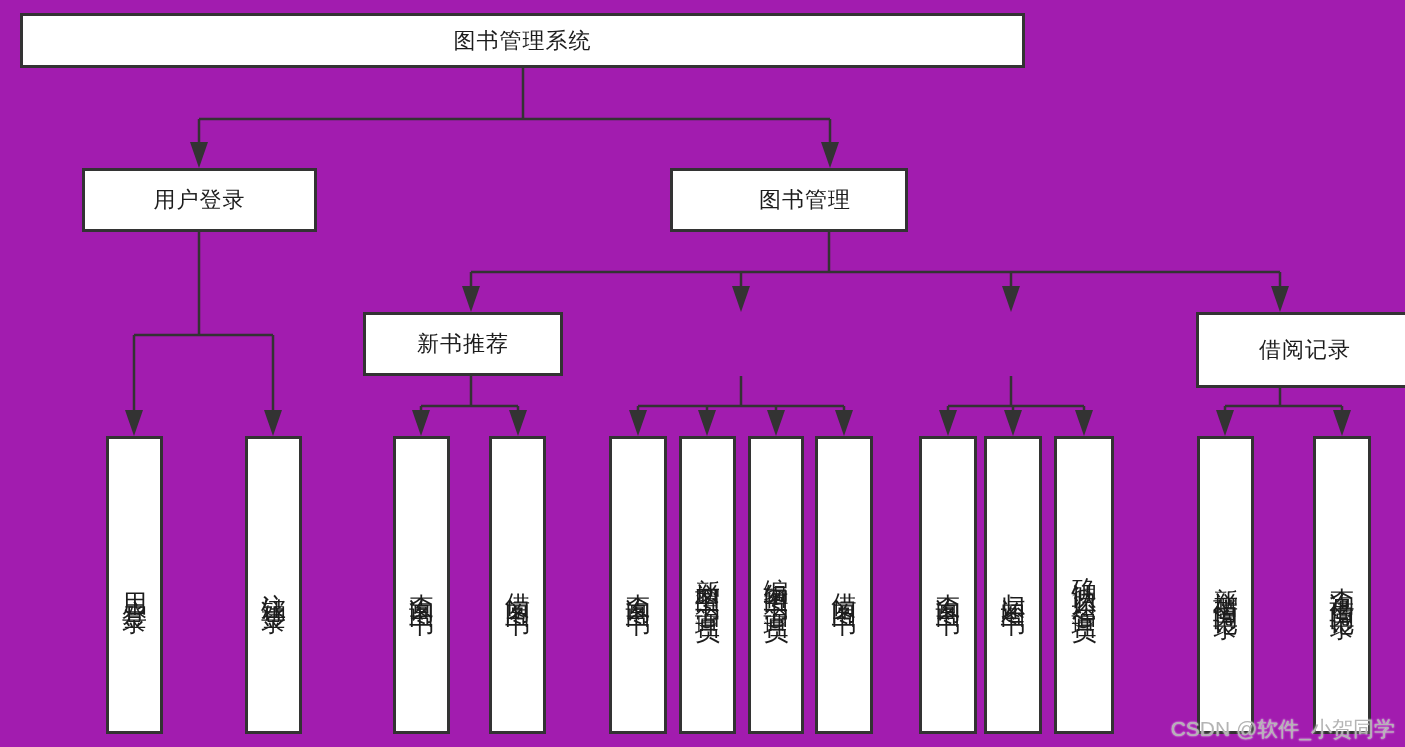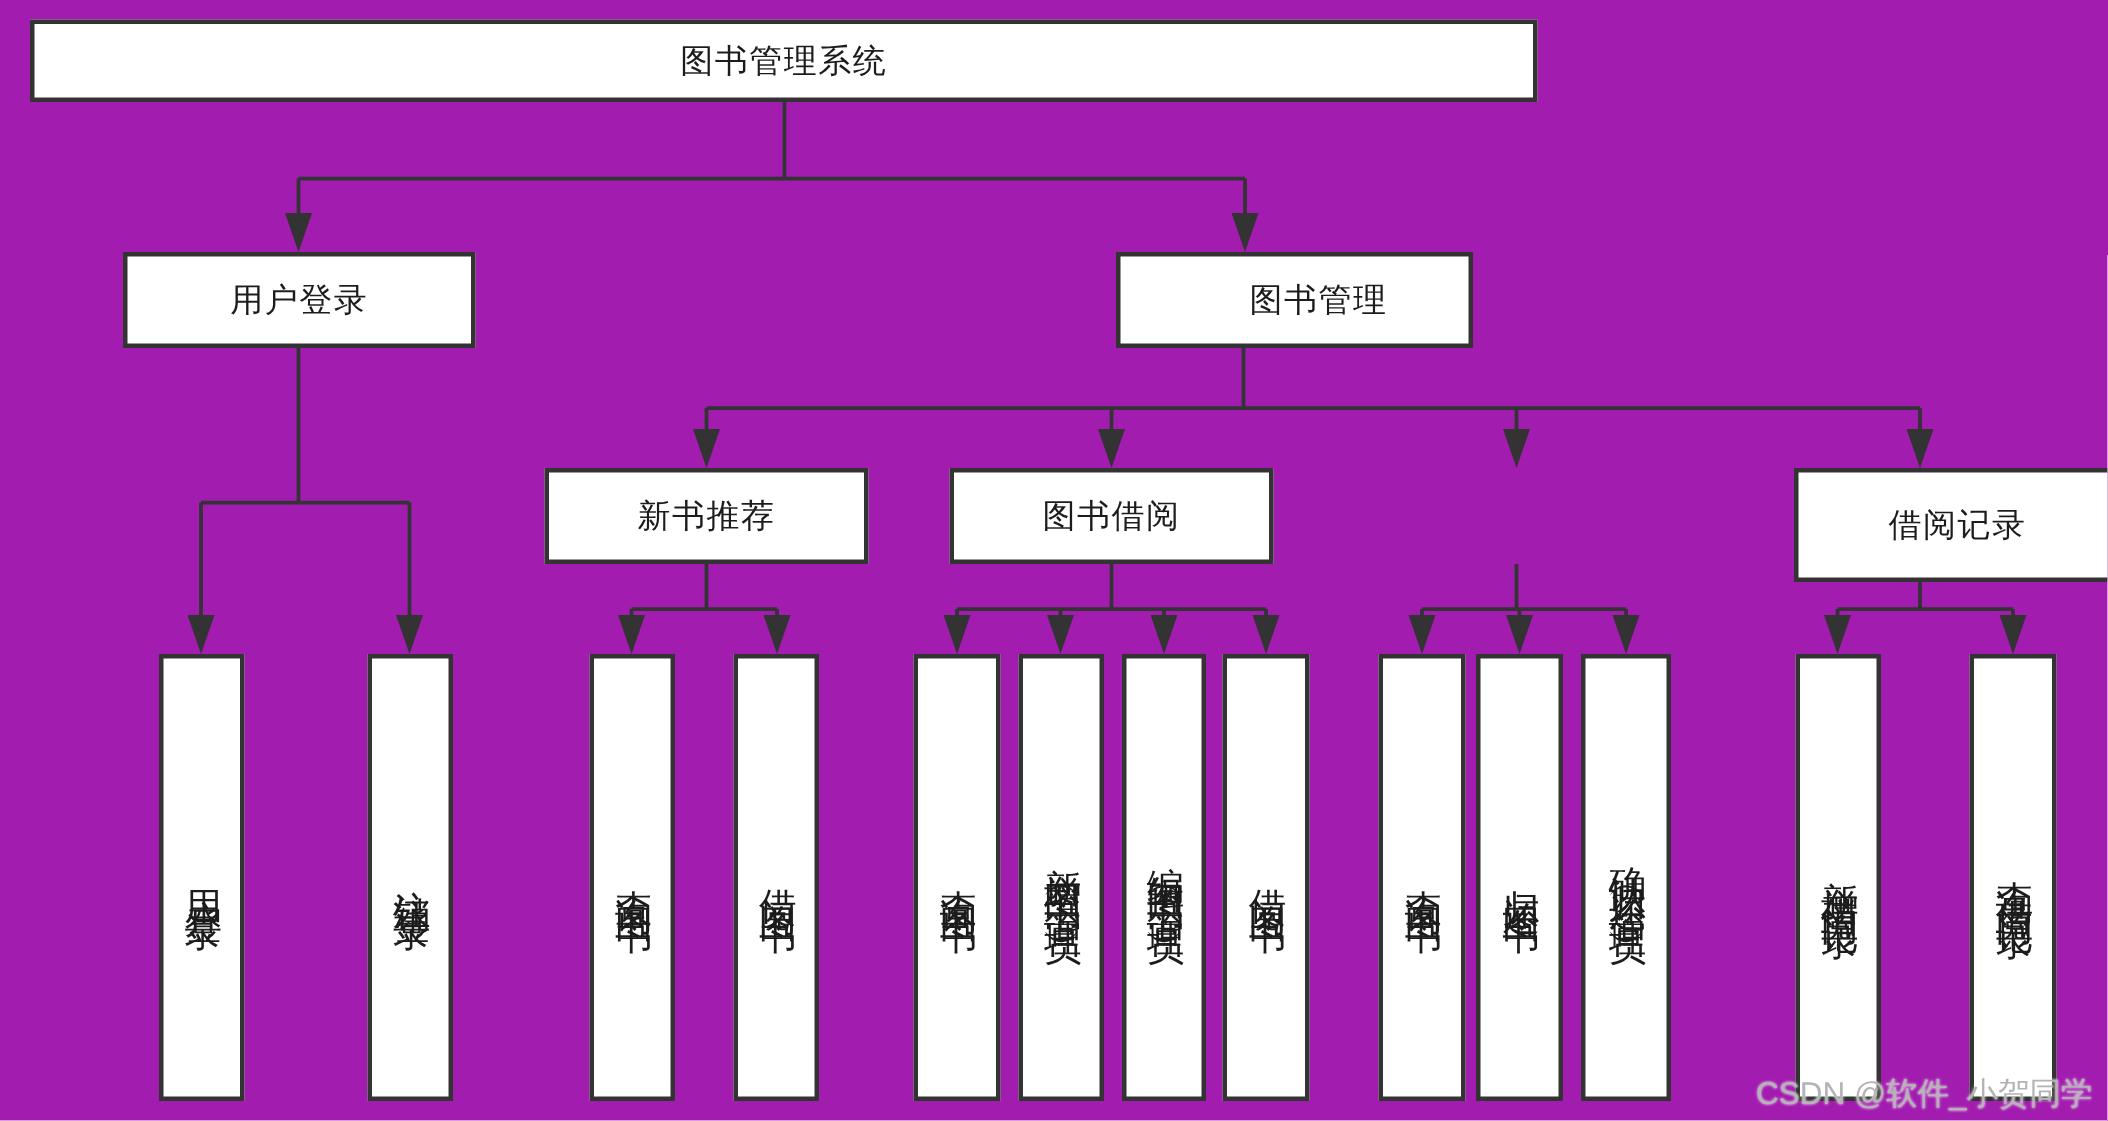--- a/index.html
+++ b/index.html
@@ -111,29 +111,26 @@
     </g>
   </svg>
 
   <div class="node hnode" style="left:20px;top:13px;width:1005px;height:55px;">
     <span>图书管理系统</span>
   </div>
 
   <div class="node hnode" style="left:82px;top:168px;width:235px;height:64px;">
     <span>用户登录</span>
   </div>
-  <div class="node hnode" style="left:744px;top:168px;width:238px;height:64px;padding-left:32px;">
+  <div class="node hnode" style="left:670px;top:168px;width:238px;height:64px;padding-left:32px;">
     <span>图书管理</span>
   </div>
 
-  <div class="node hnode" style="left:363px;top:312px;width:216px;height:64px;">
+  <div class="node hnode" style="left:363px;top:312px;width:200px;height:64px;">
     <span>新书推荐</span>
-  </div>
-  <div class="node hnode" style="left:633px;top:312px;width:216px;height:64px;">
-    <span>图书借阅</span>
   </div>
   <div class="node hnode" style="left:1196px;top:312px;width:218px;height:76px;">
     <span>借阅记录</span>
   </div>
 
   <div class="node leaf" style="left:106px;top:436px;width:57px;height:298px;">
     <span class="vtext">用户登录</span>
   </div>
   <div class="node leaf" style="left:245px;top:436px;width:57px;height:298px;">
     <span class="vtext">注销登录</span>

